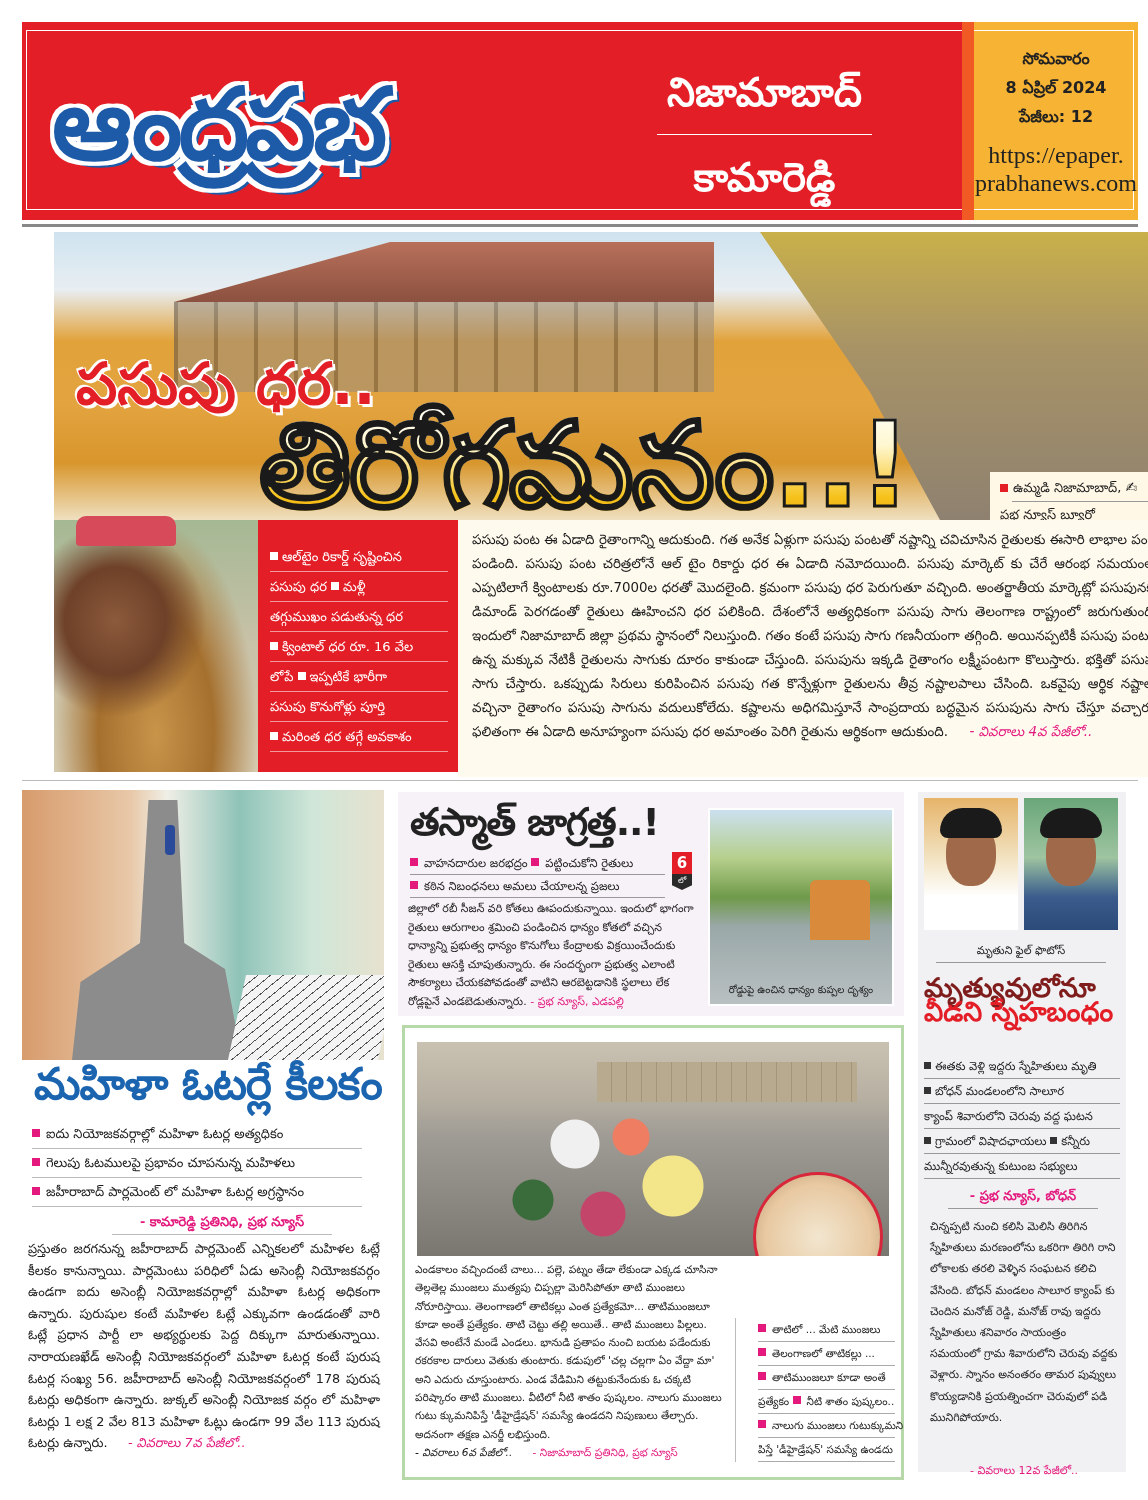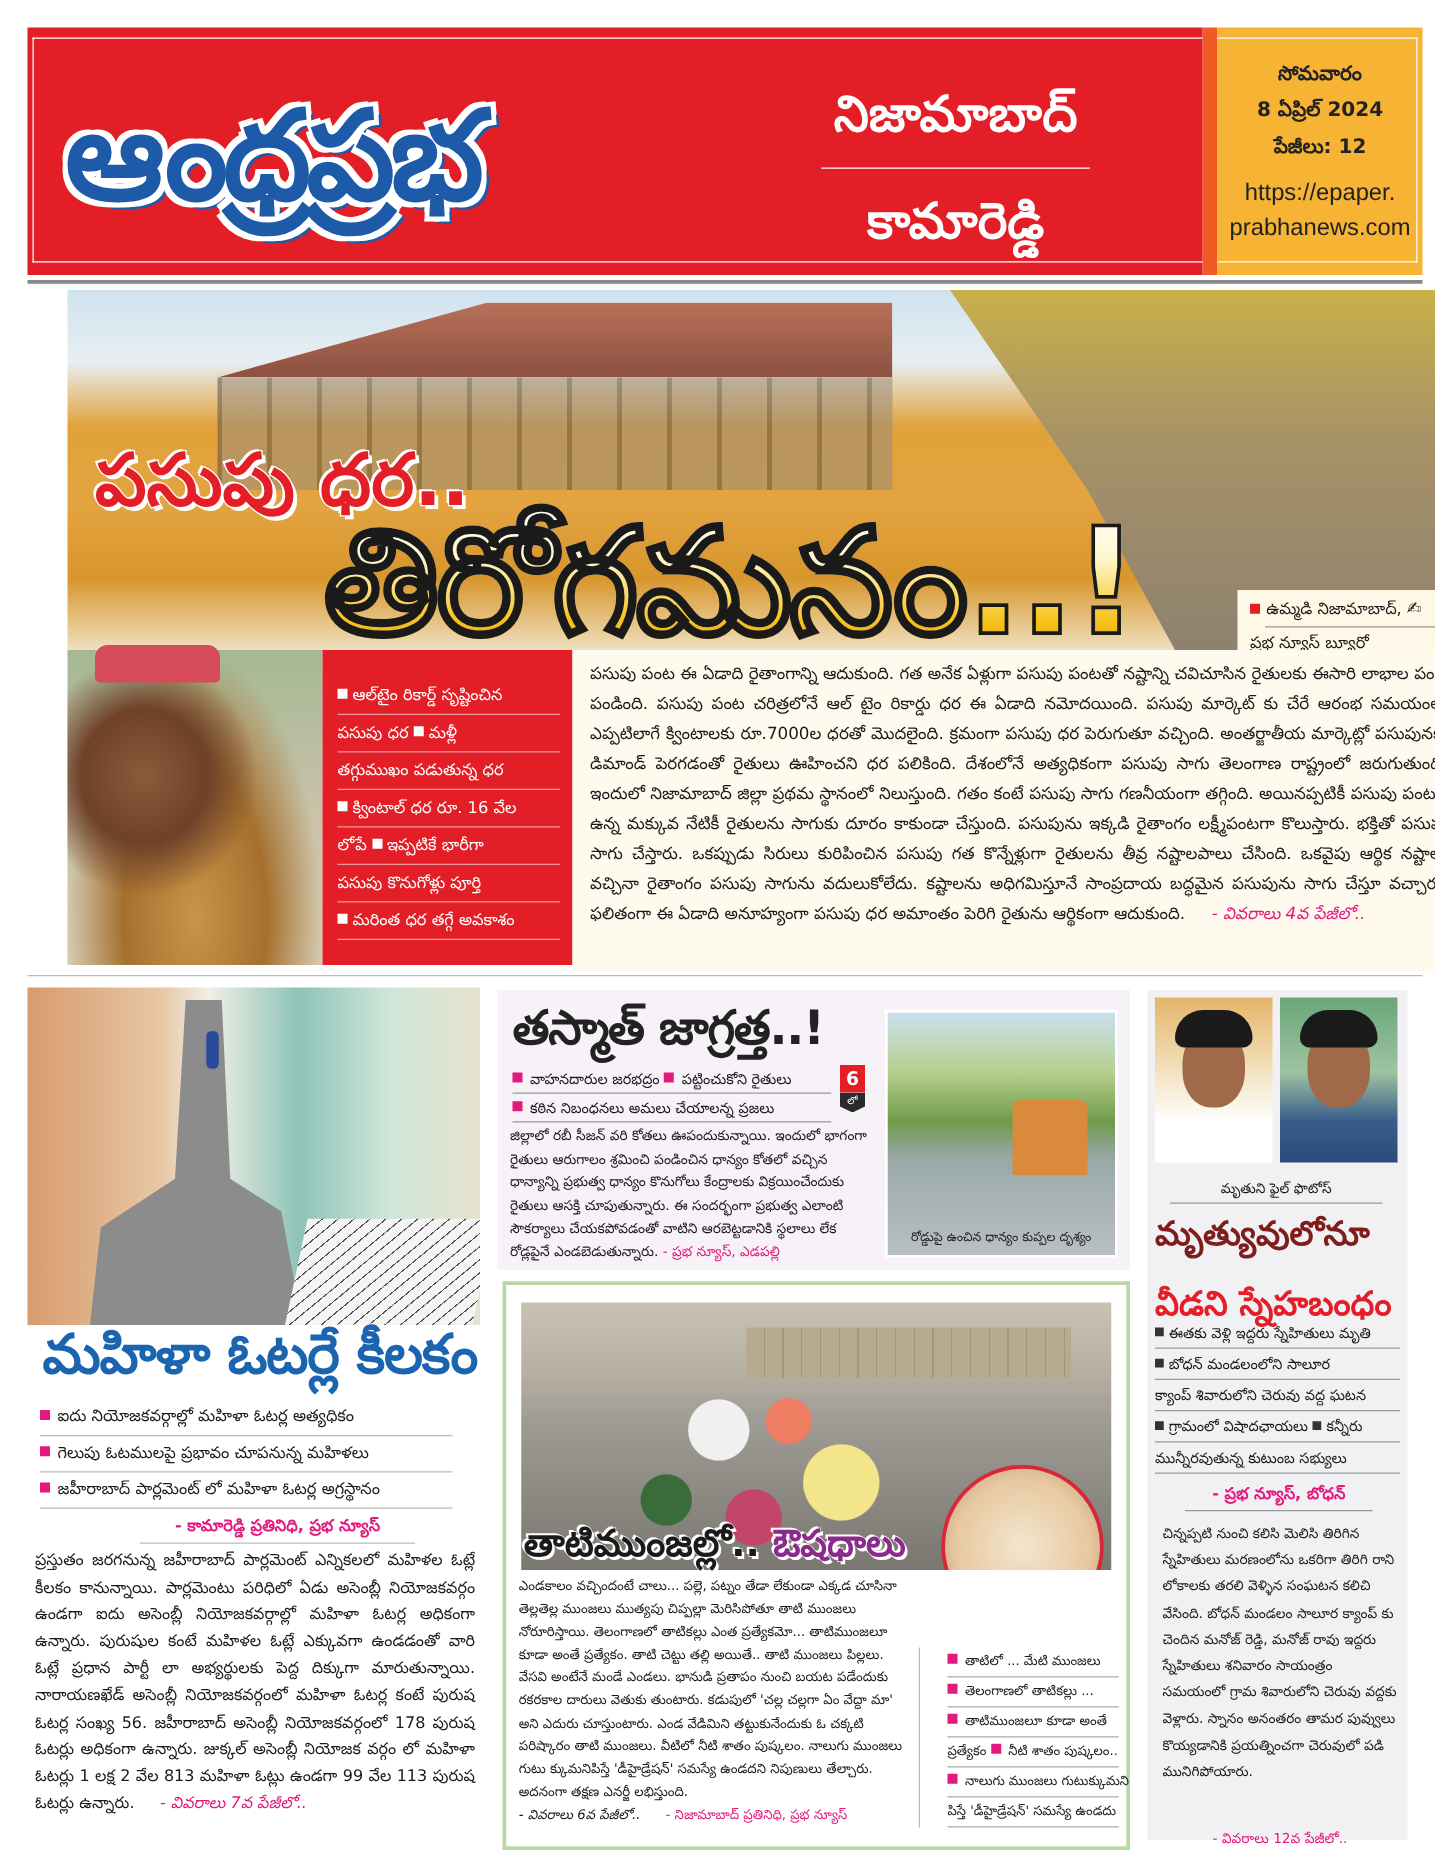--- a/index.html
+++ b/index.html
@@ -15,21 +15,21 @@
   .mast-yellow .inner-border { position: absolute; left: 0; top: 8px; right: 4px; bottom: 10px; border: 1px solid #fff; border-left: none; }
   .logo { position: absolute; left: 30px; top: 38px; width: 530px; height: 130px; }
   .logo-text { font-family: "DejaVu Sans", sans-serif; font-weight: bold; font-size: 100px; color: #1d5aa8; line-height: 130px;
     -webkit-text-stroke: 3px #fff; paint-order: stroke fill; text-shadow: 0 0 0 #fff, 4px 4px 0 #fff, -4px -4px 0 #fff, 4px -4px 0 #fff, -4px 4px 0 #fff, 6px 6px 0 #1d5aa8; letter-spacing: -4px; }
   .edition { position: absolute; left: 625px; top: 40px; width: 235px; text-align: center; color: #fff; }
   .edition .city1 { font-size: 40px; font-weight: bold; line-height: 60px; }
   .edition .divider { height: 1px; background: #fff; margin: 12px 10px; }
   .edition .city2 { font-size: 40px; font-weight: bold; line-height: 60px; }
   .dateblock { position: absolute; left: 0; right: 0; top: 22px; text-align: center; color: #222; }
   .dateblock .day, .dateblock .date, .dateblock .pages { font-size: 16px; font-weight: bold; line-height: 29px; }
-  .dateblock .url { font-family: Liberation Sans, sans-serif; font-size: 19px; line-height: 28px; margin-top: 10px; }
+  .dateblock .url { font-family: Liberation Serif, serif; font-size: 24px; line-height: 28px; margin-top: 10px; }
   .mast-bottom-line { position: absolute; left: 22px; top: 224px; width: 1116px; height: 3px; background: #888; }
 
   
   .lead { position: absolute; left: 22px; top: 232px; width: 1116px; height: 545px; margin-left: 32px; }
   .lead-photo { position: absolute; left: 0; top: 0; width: 1116px; height: 288px; overflow: hidden;
     background: linear-gradient(180deg, #cfe3ef 0%, #e8eef2 20%, #e2a23a 38%, #e3a33f 60%, #d8962c 80%, #efe0c0 100%); }
   .shed-roof { position: absolute; left: 120px; top: 10px; width: 540px; height: 60px; background: linear-gradient(180deg, #b8705a, #8c5140); clip-path: polygon(0 100%, 40% 0, 100% 0, 100% 100%); }
   .shed-floor { position: absolute; left: 120px; top: 70px; width: 540px; height: 90px; background: repeating-linear-gradient(90deg, #5b5148 0 4px, #9a8c7c 4px 40px); opacity: 0.55; }
   .field-right { position: absolute; right: 0; top: 0; width: 470px; height: 288px; background: linear-gradient(180deg, #c9b04a 0%, #a89366 40%, #8e8170 100%); clip-path: polygon(60px 0, 100% 0, 100% 100%, 240px 100%, 170px 160px); }
   .photo-caption-kicker { position: absolute; left: 22px; top: 118px; font-size: 58px; font-weight: bold; color: #e31e26; -webkit-text-stroke: 2px #fff; paint-order: stroke fill; text-shadow: 3px 3px 0 #fff, -2px -2px 0 #fff; }
@@ -101,21 +101,21 @@
   
   .friends { position: absolute; left: 918px; top: 792px; width: 208px; height: 680px; background: #f1f1f4; }
   .friends-photos { position: absolute; left: 6px; top: 6px; width: 194px; height: 132px; display: flex; gap: 6px; }
   .friends-photos .p { flex: 1; position: relative; overflow: hidden; }
   .friends-photos .p1 { background: linear-gradient(180deg, #e6b46a 0%, #f2e2c0 45%, #ffffff 75%); }
   .friends-photos .p2 { background: linear-gradient(180deg, #6aa67a 0%, #9ec4a0 45%, #3a5c8c 75%, #2c4a7a 100%); }
   .friends-photos .face { position: absolute; left: 22px; top: 24px; width: 50px; height: 64px; border-radius: 45% 45% 45% 45%; background: #a06a4a; }
   .friends-photos .hair { position: absolute; left: 16px; top: 10px; width: 62px; height: 30px; border-radius: 30px 30px 10px 10px; background: #1a1a1a; }
   .friends-caption { position: absolute; left: 18px; top: 148px; width: 170px; text-align: center; font-size: 11px; line-height: 22px; border-bottom: 1px solid #999; }
   .friends-head1 { position: absolute; left: 6px; top: 180px; font-size: 27px; font-weight: bold; color: #7f1d1d; white-space: nowrap; }
-  .friends-head2 { position: absolute; left: 6px; top: 236px; font-size: 27px; font-weight: bold; color: #e31e26; white-space: nowrap; }
+  .friends-head2 { position: absolute; left: 6px; top: 204px; font-size: 27px; font-weight: bold; color: #e31e26; white-space: nowrap; }
   .friends-bullets { position: absolute; left: 6px; top: 262px; width: 196px; }
   .friends-bullets .fb { font-size: 11.5px; line-height: 24px; border-bottom: 1px solid #999; white-space: nowrap; }
   .sq-dark { display: inline-block; width: 7px; height: 7px; background: #333; margin-right: 4px; vertical-align: 1px; }
   .friends-byline { position: absolute; left: 30px; top: 392px; width: 150px; text-align: center; font-size: 13px; line-height: 24px; color: #e4197e; font-weight: bold; border-bottom: 1px solid #999; }
   .friends-body { position: absolute; left: 12px; top: 424px; width: 188px; font-size: 11px; line-height: 21.2px; }
   .friends-body .more { color: #e4197e; display: block; text-align: center; margin-top: 32px; }
 </style>
 </head>
 <body>
 
@@ -220,24 +220,20 @@
     <div class="caption">రోడ్డుపై ఉంచిన ధాన్యం కుప్పల దృశ్యం</div>
   </div>
 </article>
 
 <article class="tati">
   <div class="tati-photo">
     <div class="wall"></div>
     <div class="crowd"></div>
     <div class="inset"></div>
   </div>
-  <div class="tati-head">
-    <span class="p1">తాటిముంజల్లో..</span>
-    <span class="p2">ఔషధాలు</span>
-  </div>
   <div class="tati-body">
     <span>ఎండకాలం వచ్చిందంటే చాలు... పల్లె, పట్నం తేడా లేకుండా ఎక్కడ చూసినా తెల్లతెల్ల ముంజలు ముత్యపు చిప్పల్లా మెరిసిపోతూ తాటి ముంజలు నోరూరిస్తాయి. తెలంగాణలో తాటికల్లు ఎంత ప్రత్యేకమో... తాటిముంజలూ కూడా అంతే ప్రత్యేకం. తాటి చెట్టు తల్లి అయితే.. తాటి ముంజలు పిల్లలు. వేసవి అంటేనే మండే ఎండలు. భానుడి ప్రతాపం నుంచి బయట పడేందుకు రకరకాల దారులు వెతుకు తుంటారు. కడుపులో 'చల్ల చల్లగా ఏం వేద్దా మా' అని ఎదురు చూస్తుంటారు. ఎండ వేడిమిని తట్టుకునేందుకు ఓ చక్కటి పరిష్కారం తాటి ముంజలు. వీటిలో నీటి శాతం పుష్కలం. నాలుగు ముంజలు గుటు క్కుమనిపిస్తే 'డీహైడ్రేషన్' సమస్యే ఉండదని నిపుణులు తేల్చారు. అదనంగా తక్షణ ఎనర్జీ లభిస్తుంది.</span><br>
     <span class="more">- వివరాలు 6వ పేజీలో..</span>
     &nbsp;&nbsp;&nbsp;&nbsp;&nbsp;<span class="src">- నిజామాబాద్ ప్రతినిధి, ప్రభ న్యూస్</span>
   </div>
   <div class="tati-bullets">
     <div class="tb"><span class="sq-pink"></span><span>తాటిలో ... మేటి ముంజలు</span></div>
     <div class="tb"><span class="sq-pink"></span><span>తెలంగాణలో తాటికల్లు ...</span></div>
     <div class="tb"><span class="sq-pink"></span><span>తాటిముంజలూ కూడా అంతే</span></div>
     <div class="tb"><span>ప్రత్యేకం</span> <span class="sq-pink"></span><span>నీటి శాతం పుష్కలం..</span></div>

